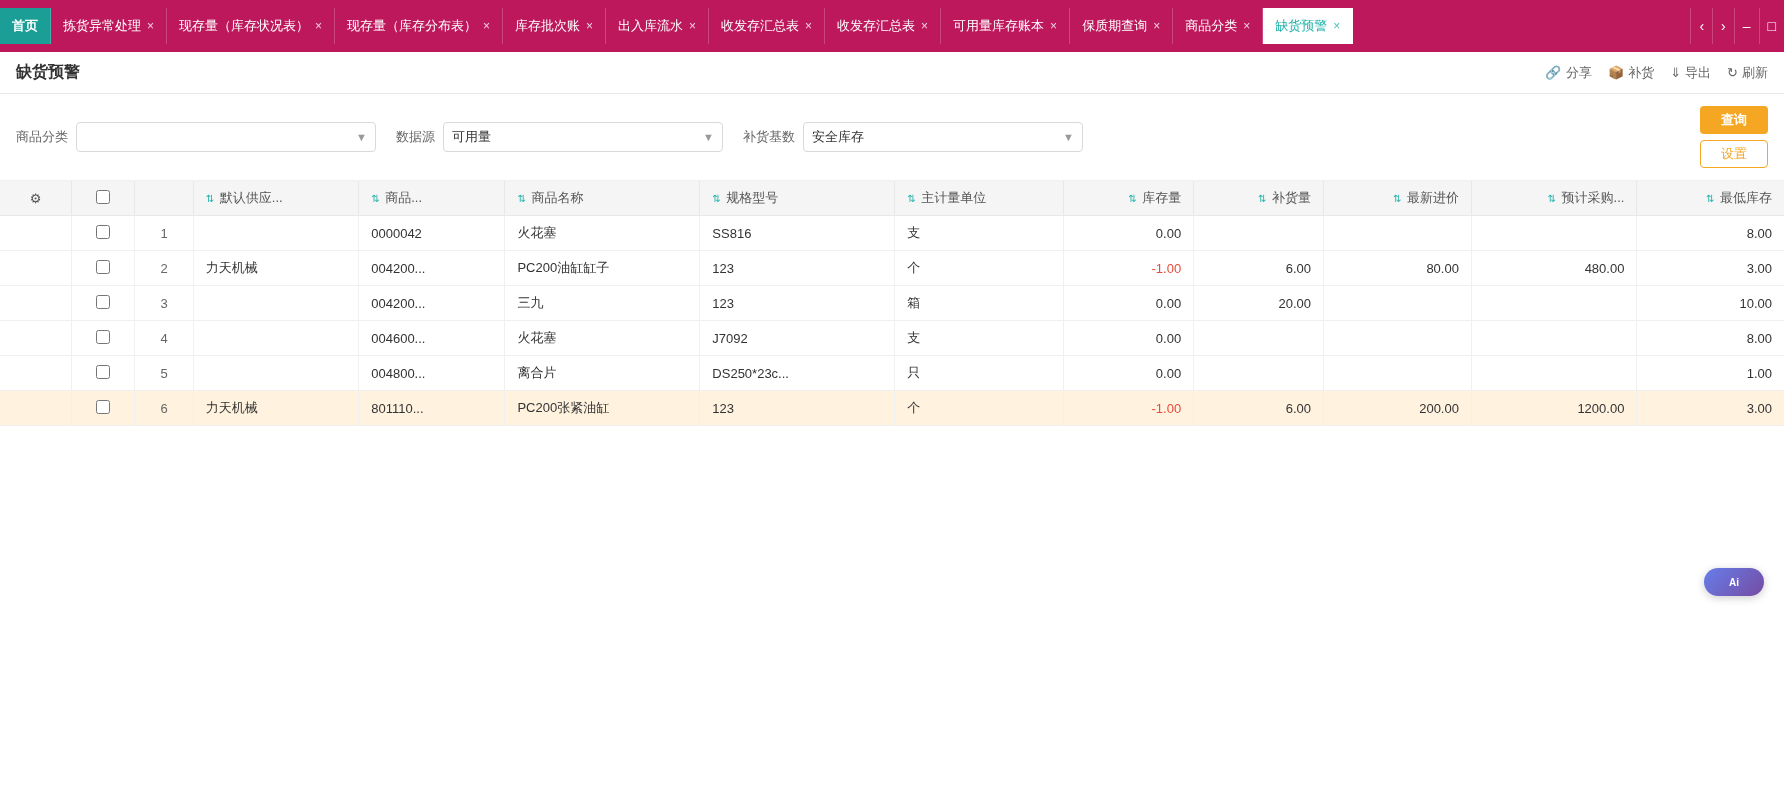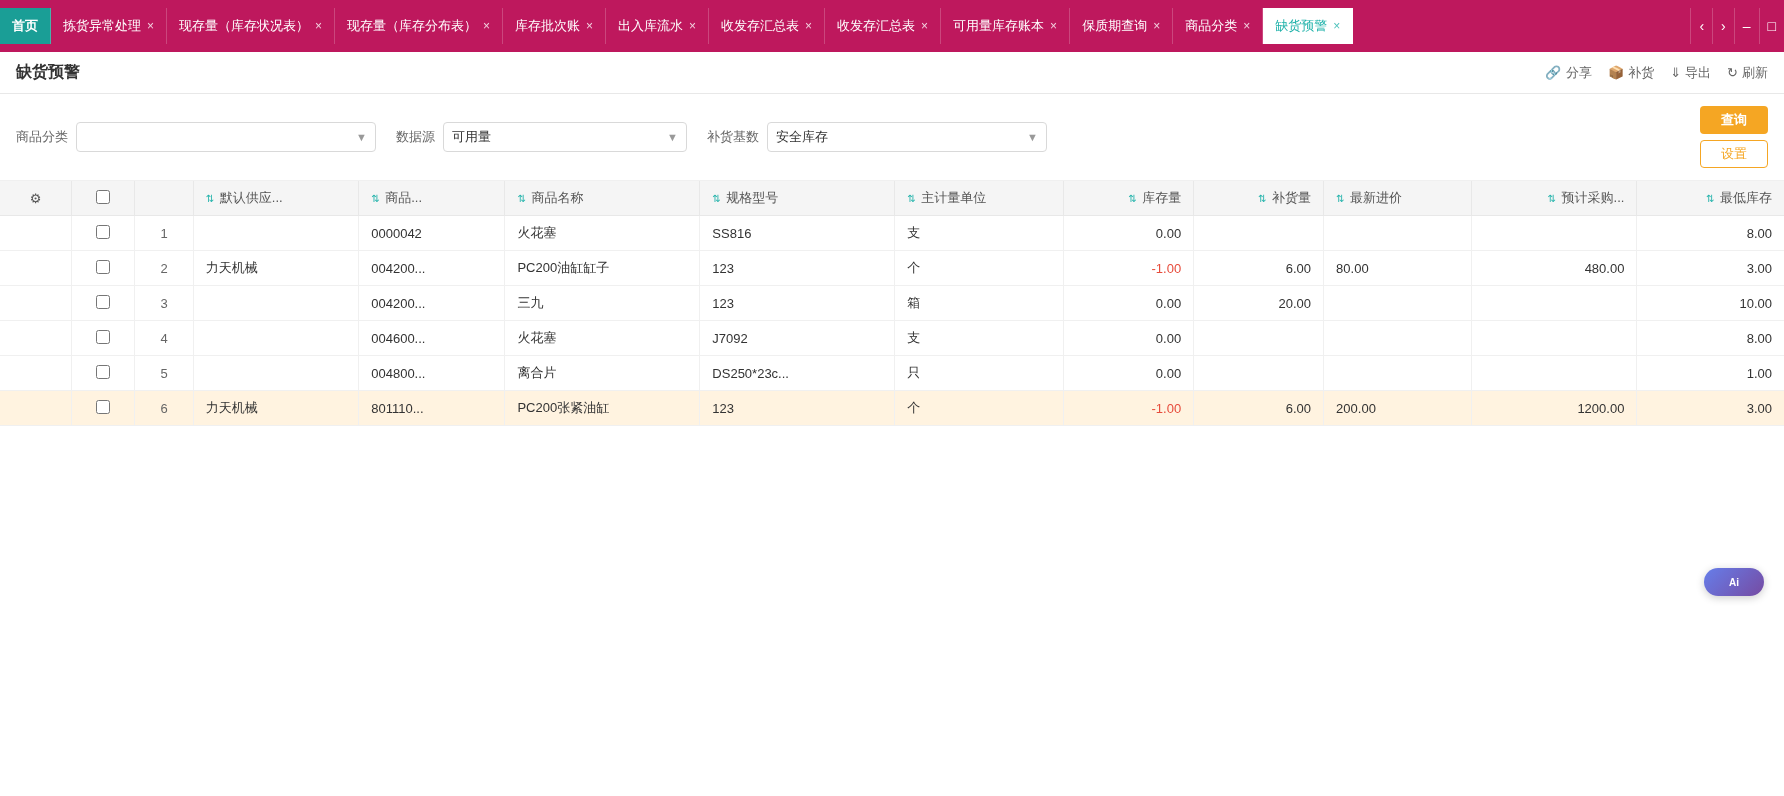--- a/index.html
+++ b/index.html
@@ -200,21 +200,21 @@
     }
     .col-check { width: 36px; text-align: center; }
     .col-num { width: 36px; text-align: center; color: #666; }
     .col-supplier { width: 80px; }
     .col-code { width: 90px; }
     .col-name { width: 120px; }
     .col-spec { width: 120px; }
     .col-unit { width: 80px; }
     .col-stock { width: 80px; text-align: right; }
     .col-replen { width: 80px; text-align: right; }
-    .col-price { width: 80px; }
+    .col-price { width: 80px; text-align: right; }
     .col-purchase { width: 90px; text-align: right; }
     .col-minstock { width: 80px; text-align: right; }
 
     .sort-icon { color: #20b2aa; font-size: 10px; margin-right: 2px; }
     .checkbox { width: 14px; height: 14px; cursor: pointer; }
 
     
     .ai-btn {
       position: fixed;
       right: 20px;
@@ -319,21 +319,21 @@
   <div class="filter-bar">
     <div class="filter-group">
       <span class="filter-label">商品分类</span>
       <div class="filter-select" style="width:300px;">
         <span class="filter-value"></span>
         <span class="filter-arrow">▼</span>
       </div>
     </div>
     <div class="filter-group">
       <span class="filter-label">数据源</span>
-      <div class="filter-select filter-select-wide" style="width:244px;">
+      <div class="filter-select filter-select-wide" style="width:280px;">
         <span class="filter-value">可用量</span>
         <span class="filter-arrow">▼</span>
       </div>
     </div>
     <div class="filter-group">
       <span class="filter-label">补货基数</span>
       <div class="filter-select" style="width:280px;">
         <span class="filter-value">安全库存</span>
         <span class="filter-arrow">▼</span>
       </div>

